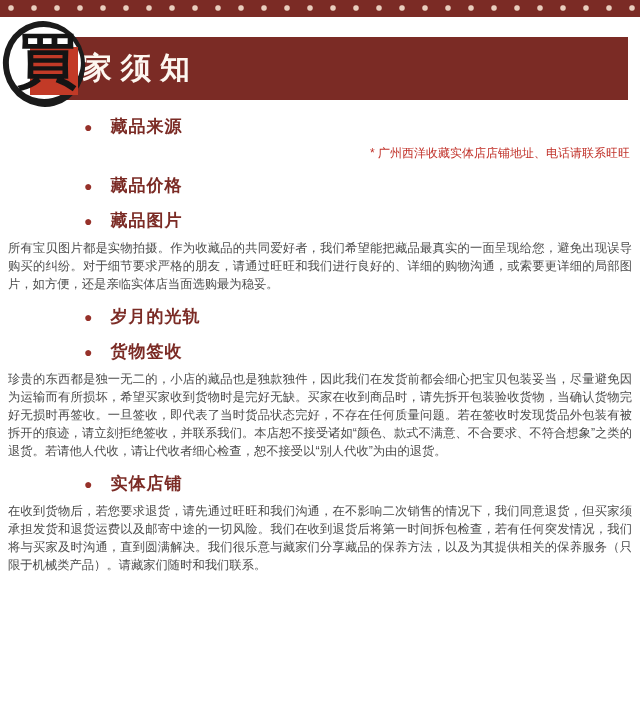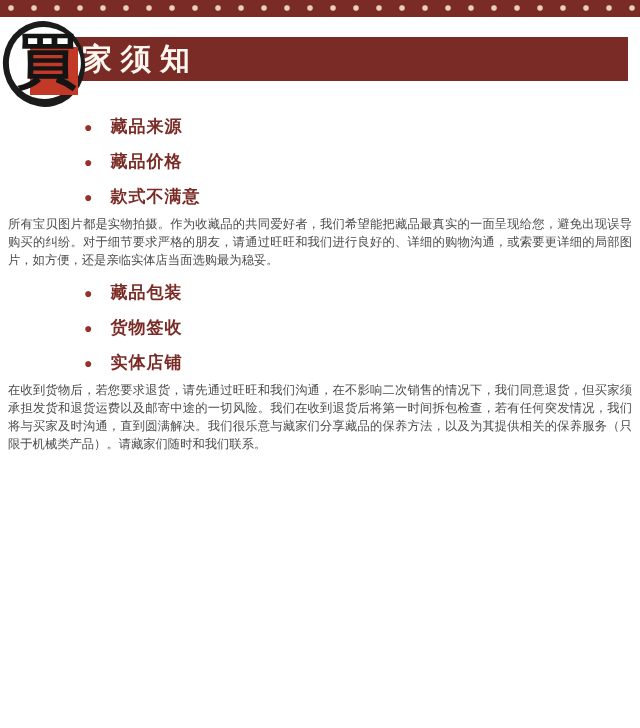--- a/index.html
+++ b/index.html
@@ -15,21 +15,21 @@
     height: 17px;
     background-color: #7b2b25;
     background-image: radial-gradient(circle at 11px 8px, rgba(245,224,206,0.9) 2.2px, rgba(245,224,206,0) 3.4px);
     background-size: 23px 17px;
     background-repeat: repeat-x;
   }
 
   
   .header { position: relative; height: 86px; }
   .titlebar {
-    position: absolute; left: 54px; right: 12px; top: 20px; height: 44px;
+    position: absolute; left: 54px; right: 12px; top: 20px; height: 63px;
     background: #7b2b25;
     display: flex; align-items: center;
   }
   .title {
     color: #fdf7f0;
     font-size: 30px; font-weight: 700;
     letter-spacing: 9px;
     padding-left: 28px;
     font-family: "Liberation Serif", "DejaVu Serif", serif;
   }
@@ -88,49 +88,51 @@
   </div>
 </header>
 
 <main class="content">
 
   <section>
     <div class="sec-head">
       <span class="bullet">●</span>
       <span class="sec-title">藏品来源</span>
     </div>
+    <div class="note">* 广州西洋收藏实体店店铺地址、电话请联系旺旺</div>
   </section>
 
   <section>
     <div class="sec-head">
       <span class="bullet">●</span>
       <span class="sec-title">藏品价格</span>
     </div>
   </section>
 
   <section>
     <div class="sec-head">
       <span class="bullet">●</span>
-      <span class="sec-title">款式不满意</span>
+      <span class="sec-title">藏品图片</span>
     </div>
     <p class="para">所有宝贝图片都是实物拍摄。作为收藏品的共同爱好者，我们希望能把藏品最真实的一面呈现给您，避免出现误导购买的纠纷。对于细节要求严格的朋友，请通过旺旺和我们进行良好的、详细的购物沟通，或索要更详细的局部图片，如方便，还是亲临实体店当面选购最为稳妥。</p>
   </section>
 
   <section>
     <div class="sec-head">
       <span class="bullet">●</span>
-      <span class="sec-title">藏品包装</span>
+      <span class="sec-title">岁月的光轨</span>
     </div>
   </section>
 
   <section>
     <div class="sec-head">
       <span class="bullet">●</span>
       <span class="sec-title">货物签收</span>
     </div>
+    <p class="para">珍贵的东西都是独一无二的，小店的藏品也是独款独件，因此我们在发货前都会细心把宝贝包装妥当，尽量避免因为运输而有所损坏，希望买家收到货物时是完好无缺。买家在收到商品时，请先拆开包装验收货物，当确认货物完好无损时再签收。一旦签收，即代表了当时货品状态完好，不存在任何质量问题。若在签收时发现货品外包装有被拆开的痕迹，请立刻拒绝签收，并联系我们。本店恕不接受诸如“颜色、款式不满意、不合要求、不符合想象”之类的退货。若请他人代收，请让代收者细心检查，恕不接受以“别人代收”为由的退货。</p>
   </section>
 
   <section>
     <div class="sec-head">
       <span class="bullet">●</span>
       <span class="sec-title">实体店铺</span>
     </div>
     <p class="para">在收到货物后，若您要求退货，请先通过旺旺和我们沟通，在不影响二次销售的情况下，我们同意退货，但买家须承担发货和退货运费以及邮寄中途的一切风险。我们在收到退货后将第一时间拆包检查，若有任何突发情况，我们将与买家及时沟通，直到圆满解决。我们很乐意与藏家们分享藏品的保养方法，以及为其提供相关的保养服务（只限于机械类产品）。请藏家们随时和我们联系。</p>
   </section>
 

